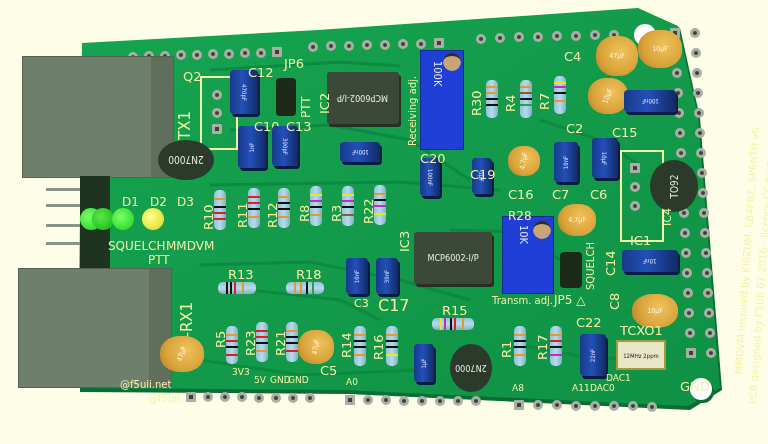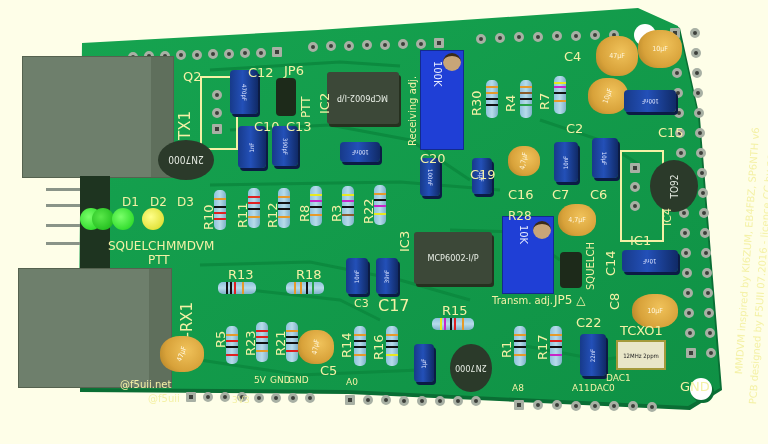--- a/index.html
+++ b/index.html
@@ -187,21 +187,21 @@
   <div class="hole sq" style="left:212px;top:124px;"></div>
   <div class="to92" style="left:158px;top:140px;width:56px;height:40px;transform:rotate(180deg);">
     <span>2N7000</span>
   </div>
 
   <div class="cap-blue" style="left:230px;top:70px;width:28px;height:44px;">
       <span style="transform:rotate(90deg)">470pF</span>
     </div>
   <div class="lbl" style="left:248px;top:66px;">C12</div>
   <div class="jp" style="left:276px;top:78px;width:20px;height:38px;"></div>
-  <div class="lbl" style="left:284px;top:64px;">JP6</div>
+  <div class="lbl" style="left:284px;top:57px;">JP6</div>
   <div class="lbl rot" style="left:300px;top:118px;font-size:12px;">PTT</div>
   <div class="cap-blue" style="left:238px;top:126px;width:28px;height:42px;">
       <span style="transform:rotate(-90deg)">1nF</span>
     </div>
   <div class="lbl" style="left:254px;top:120px;">C10</div>
   <div class="cap-blue" style="left:272px;top:126px;width:26px;height:40px;">
       <span style="transform:rotate(90deg)">390pF</span>
     </div>
   <div class="lbl" style="left:286px;top:120px;">C13</div>
 
@@ -248,21 +248,21 @@
   <div class="cap-tan" style="left:638px;top:30px;width:44px;height:38px;">
       <span>10µF</span>
     </div>
   <div class="cap-tan" style="left:588px;top:78px;width:40px;height:36px;">
       <span style="transform:rotate(-70deg)">10µF</span>
     </div>
   <div class="lbl" style="left:566px;top:122px;">C2</div>
   <div class="cap-blue" style="left:624px;top:90px;width:52px;height:22px;">
       <span style="transform:rotate(180deg)">100nF</span>
     </div>
-  <div class="lbl" style="left:658px;top:126px;">C15</div>
+  <div class="lbl" style="left:612px;top:126px;">C15</div>
 
   <div class="cap-blue" style="left:420px;top:158px;width:20px;height:38px;">
       <span style="transform:rotate(90deg)">100nF</span>
     </div>
   <div class="lbl" style="left:420px;top:152px;">C20</div>
   <div class="cap-blue" style="left:472px;top:158px;width:20px;height:36px;">
       <span style="transform:rotate(90deg)">1µF</span>
     </div>
   <div class="lbl" style="left:470px;top:168px;">C19</div>
   <div class="cap-tan" style="left:508px;top:146px;width:32px;height:30px;">
@@ -458,21 +458,21 @@
 
   <div class="lbl" style="left:576px;top:316px;">C22</div>
   <div class="cap-blue" style="left:580px;top:334px;width:26px;height:42px;">
       <span style="transform:rotate(-90deg)">22nF</span>
     </div>
   <div class="lbl" style="left:620px;top:324px;">TCXO1</div>
   <div class="xtal" style="left:616px;top:340px;width:46px;height:26px;">
       <span>12MHz 2ppm</span>
     </div>
 
-  <div class="lbl sm" style="left:232px;top:396px;">3V3</div>
+  <div class="lbl sm" style="left:232px;top:368px;">3V3</div>
   <div class="lbl sm" style="left:254px;top:376px;">5V</div>
   <div class="lbl sm" style="left:270px;top:376px;">GND</div>
   <div class="lbl sm" style="left:288px;top:376px;">GND</div>
   <div class="lbl sm" style="left:346px;top:378px;">A0</div>
   <div class="lbl sm" style="left:512px;top:384px;text-align:center;">A8</div>
   <div class="lbl sm" style="left:572px;top:384px;">A11</div>
   <div class="lbl sm" style="left:590px;top:384px;">DAC0</div>
   <div class="lbl sm" style="left:606px;top:374px;">DAC1</div>
   <div class="lbl" style="left:680px;top:380px;font-size:13px;">GND</div>
 

